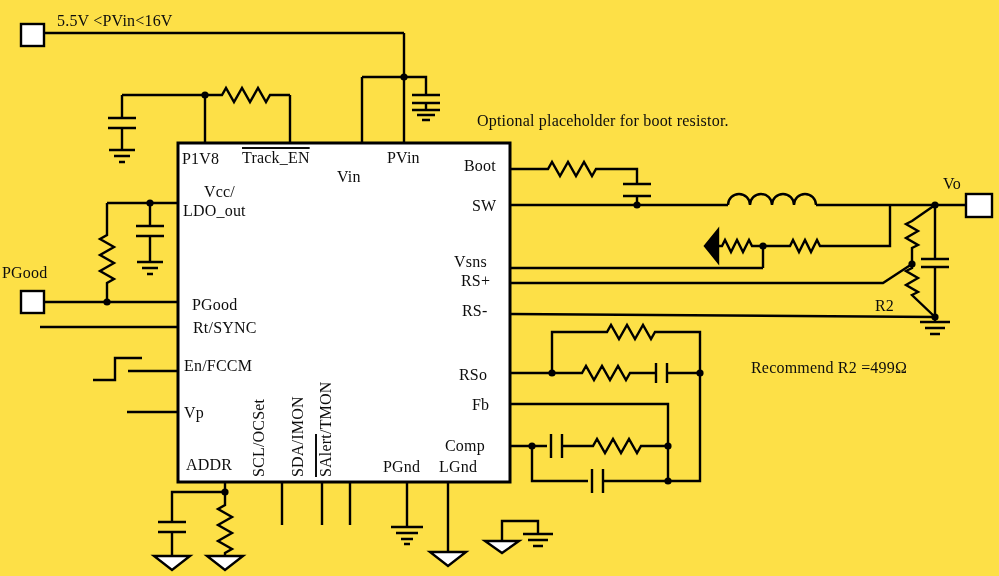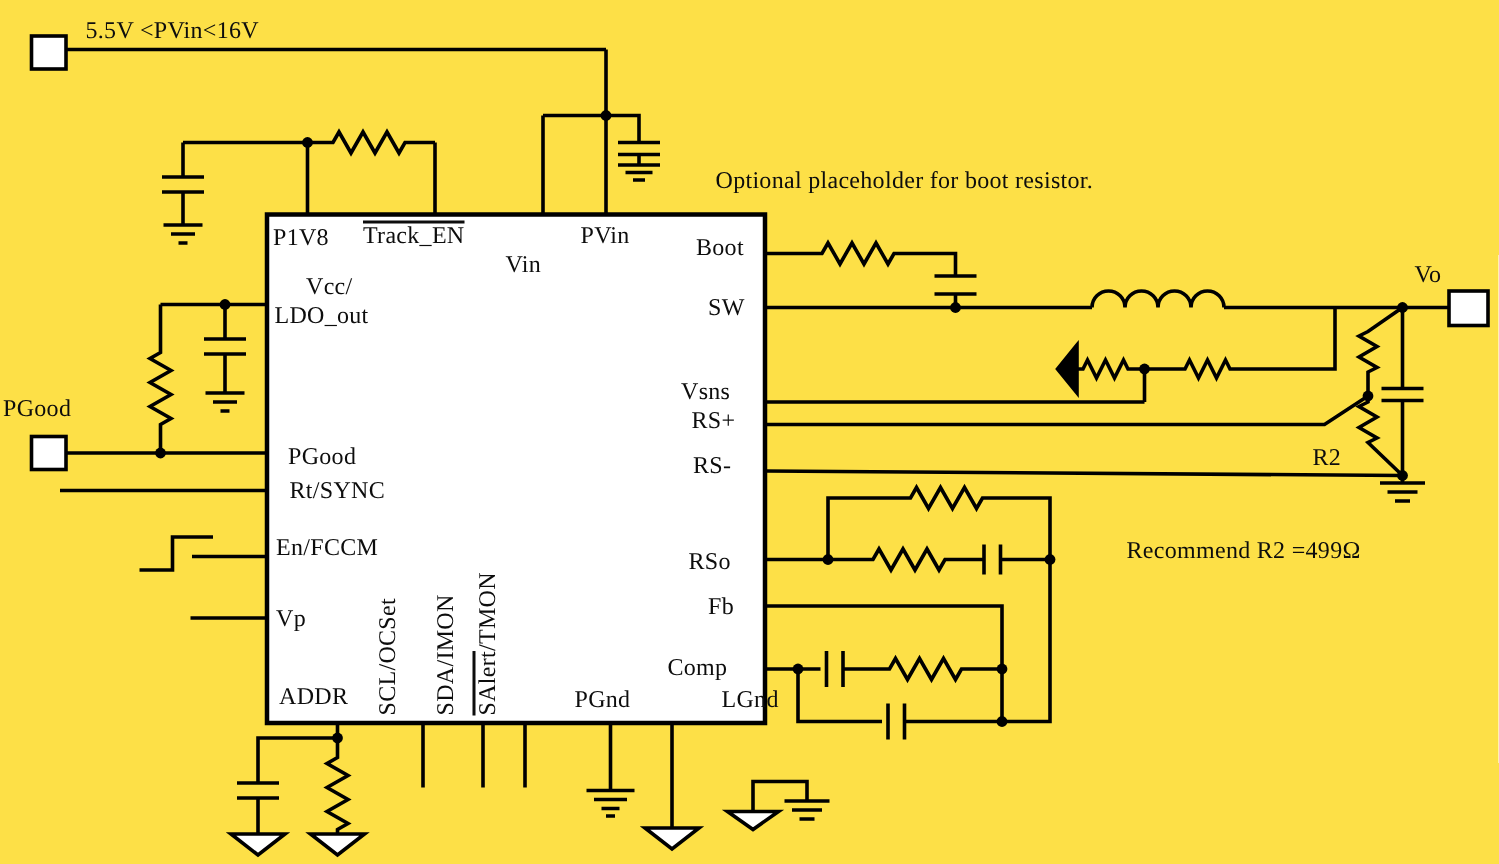--- a/index.html
+++ b/index.html
@@ -161,19 +161,19 @@
   <span class="lbl" style="left:184px;top:357px;">En/FCCM</span>
   <span class="lbl" style="left:184px;top:404px;">Vp</span>
   <span class="lbl" style="left:186px;top:456px;">ADDR</span>
   <span class="lbl" style="left:454px;top:253px;">Vsns</span>
   <span class="lbl" style="left:461px;top:272px;">RS+</span>
   <span class="lbl" style="left:462px;top:302px;">RS-</span>
   <span class="lbl" style="left:459px;top:366px;">RSo</span>
   <span class="lbl" style="left:472px;top:396px;">Fb</span>
   <span class="lbl" style="left:445px;top:437px;">Comp</span>
   <span class="lbl" style="left:383px;top:458px;">PGnd</span>
-  <span class="lbl" style="left:439px;top:458px;margin-left:42px;">LGnd</span>
+  <span class="lbl" style="left:439px;top:458px;">LGnd</span>
 
   <span class="lbl rot" style="left:268px;top:459px;">SCL/OCSet</span>
   <span class="lbl rot" style="left:307px;top:459px;">SDA/IMON</span>
   <span class="lbl rot" style="left:335px;top:459px;"><span class="ov">SAlert</span><span>/TMON</span></span>
 
 </div>
 
 </body></html>

